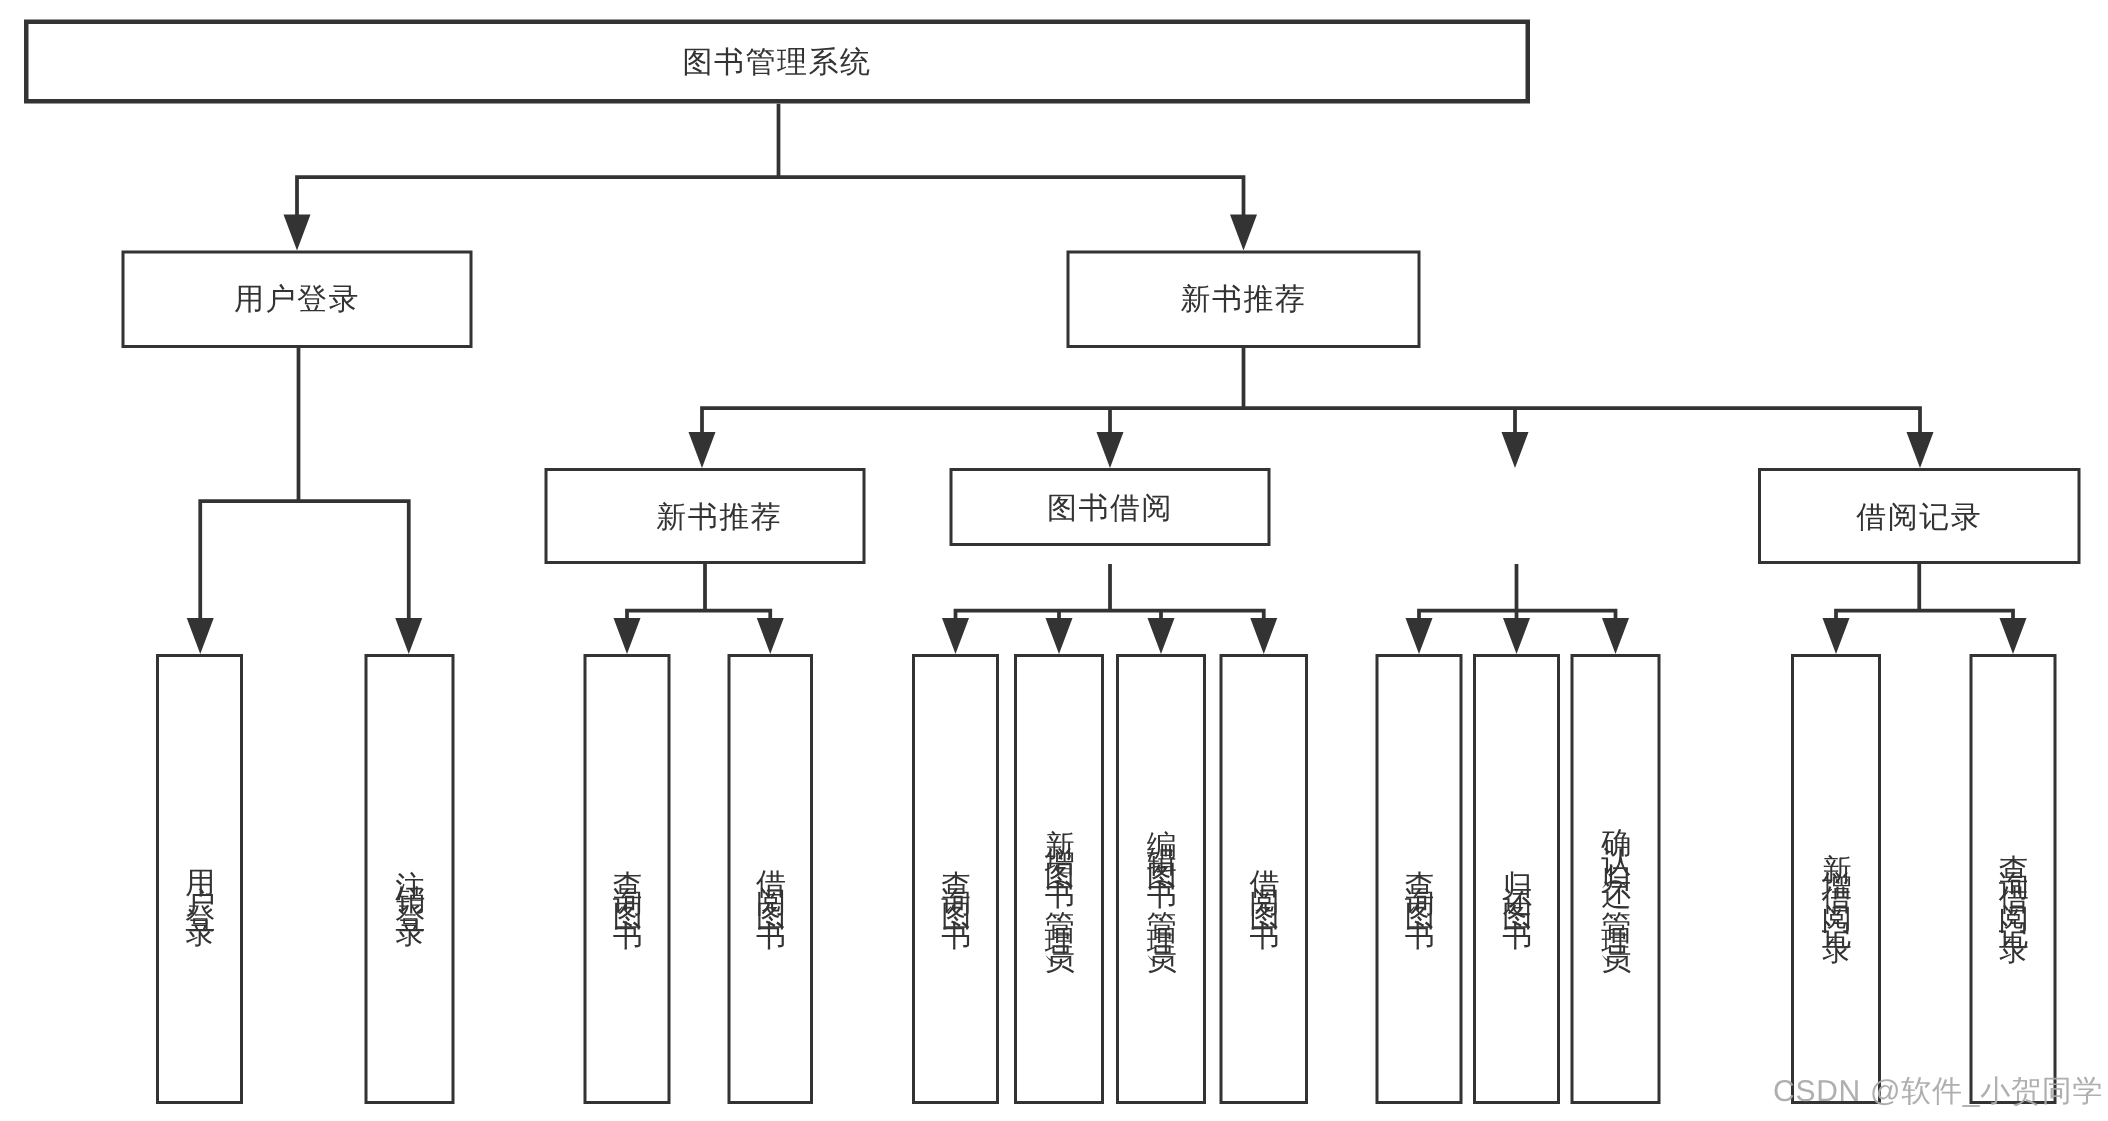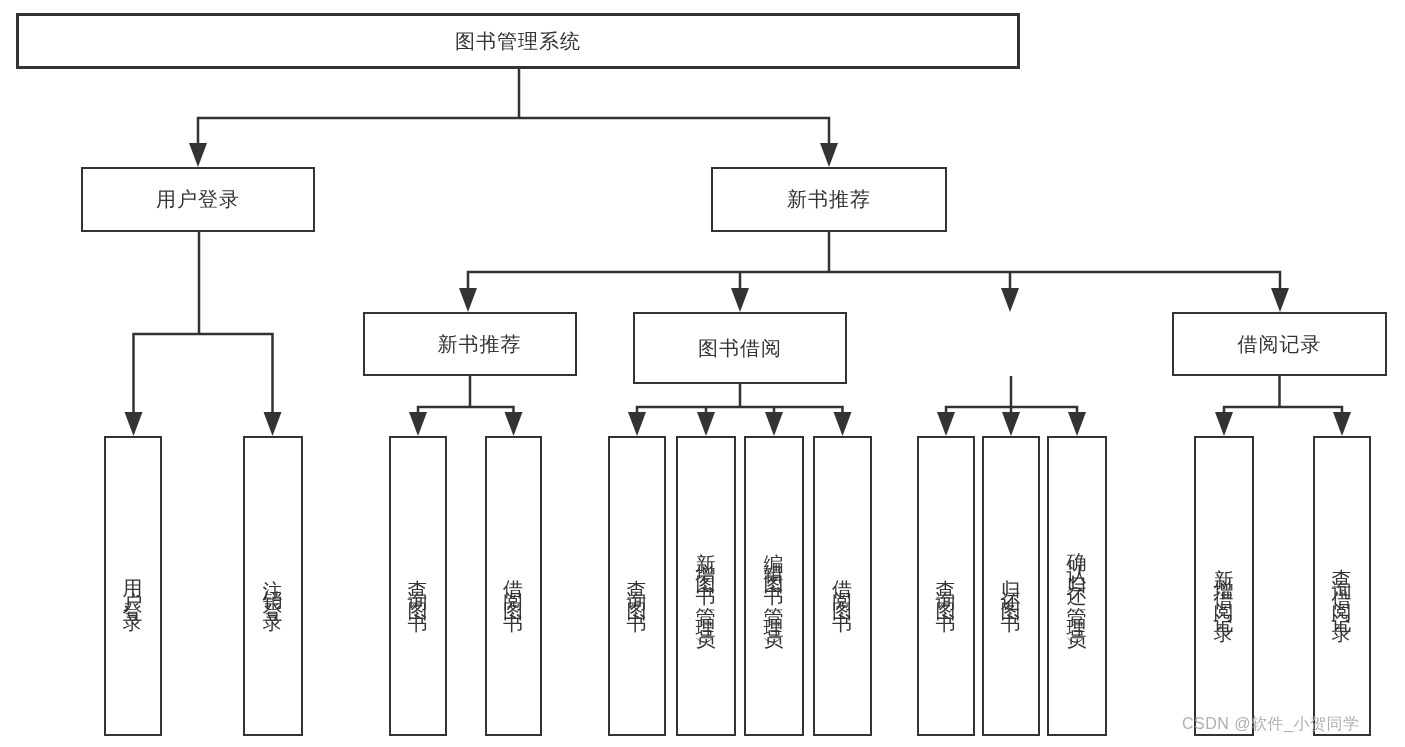--- a/index.html
+++ b/index.html
@@ -28,21 +28,21 @@
     writing-mode:vertical-rl;
     text-orientation:mixed;
     font-size:20px;
     letter-spacing:11px;
     color:#333333;
     line-height:1;
     white-space:nowrap;
   }
   #watermark{
     position:absolute;left:1182px;top:714px;
-    font-size:16px;
+    font-size:20px;
     color:rgba(171,171,171,0.95);
     letter-spacing:0.5px;
     white-space:nowrap;
     z-index:5;
   }
 </style>
 </head>
 <body>
 
 <div id="canvas">
@@ -95,21 +95,21 @@
   <div class="node" style="left:81px;top:167px;width:234px;height:65px;">
     <span class="hlabel">用户登录</span>
   </div>
   <div class="node" style="left:711px;top:167px;width:236px;height:65px;">
     <span class="hlabel">新书推荐</span>
   </div>
 
   <div class="node" style="left:363px;top:312px;width:214px;height:64px;padding-left:19px;">
     <span class="hlabel">新书推荐</span>
   </div>
-  <div class="node" style="left:633px;top:312px;width:214px;height:72px;text-align:center;">
+  <div class="node" style="left:633px;top:312px;width:214px;height:52px;text-align:center;">
     <span class="hlabel">图书借阅</span>
   </div>
   <div class="node" style="left:1172px;top:312px;width:215px;height:64px;font-family:Liberation Mono, monospace;">
     <span class="hlabel">借阅记录</span>
   </div>
 
   <div class="node leaf" style="left:104px;top:436px;width:58px;height:300px;">
     <span class="vlabel">用户登录</span>
   </div>
   <div class="node leaf" style="left:243px;top:436px;width:60px;height:300px;">

